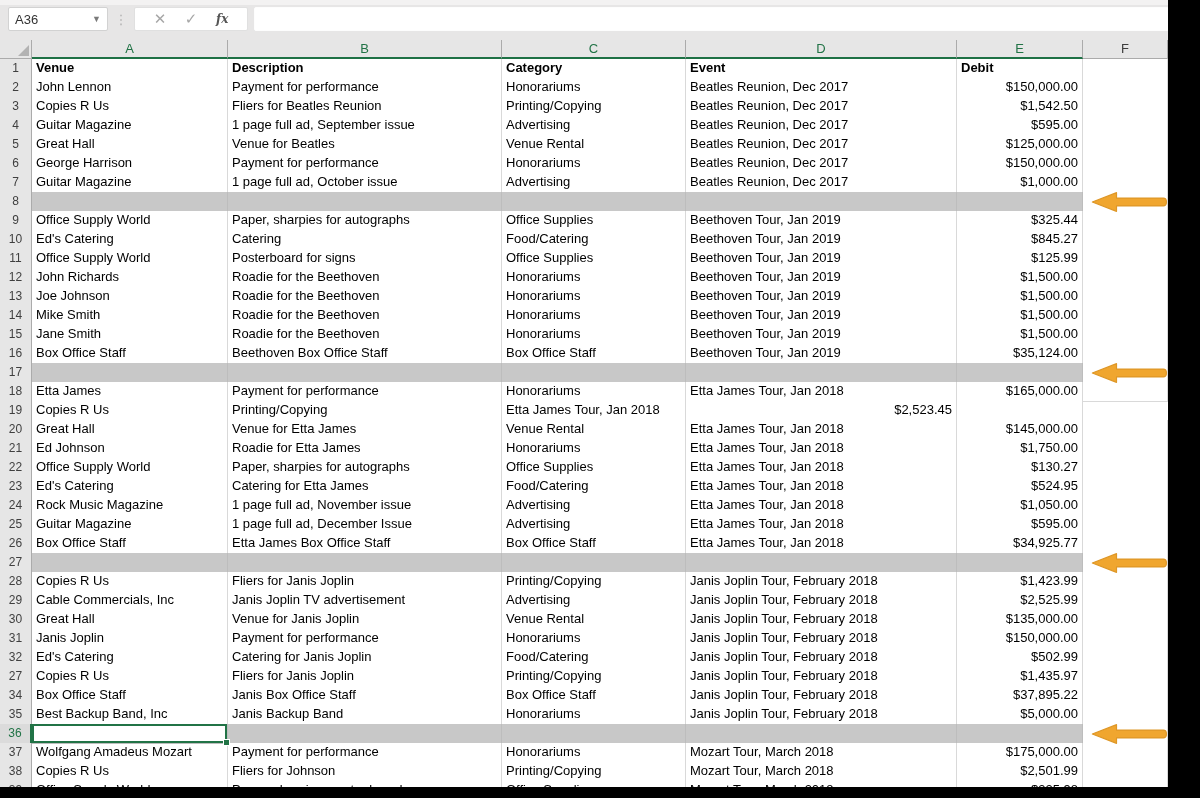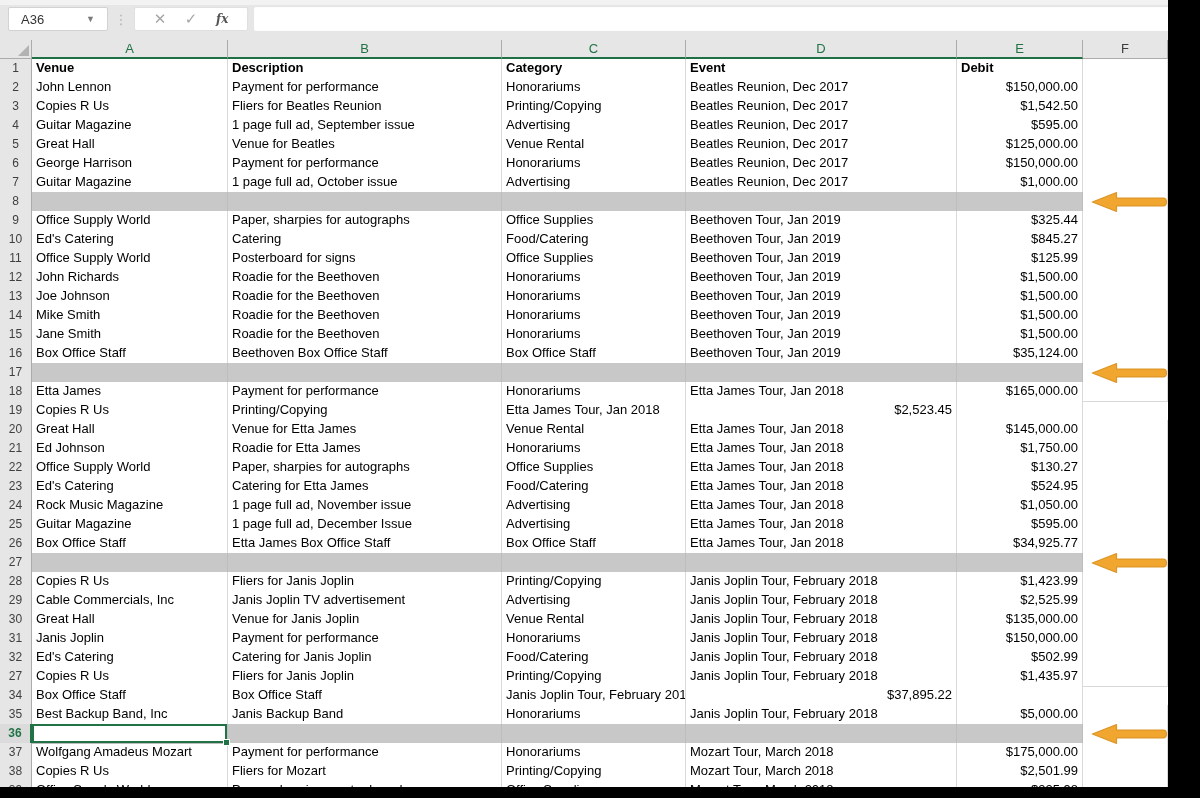--- a/index.html
+++ b/index.html
@@ -4,21 +4,21 @@
 <style>
   * { margin:0; padding:0; box-sizing:border-box; }
   html,body { width:1200px; height:798px; background:#000; font-family:"Liberation Sans", sans-serif; }
   #app { position:absolute; top:0; left:0; width:1168px; height:787px; background:#fff; overflow:hidden; }
 
   
   .chrome { position:relative; width:100%; height:40px; background:#E7E6E6; }
   .chrome::before { content:""; position:absolute; top:0; left:0; right:0; height:5px; background:#F3F2F2; }
   .formula-row { position:absolute; top:7px; left:8px; right:0; height:24px; display:flex; align-items:center; }
   .name-box { width:100px; height:24px; background:#fff; border:1px solid #D2D2D2; border-radius:2px;
-              display:flex; align-items:center; padding:0 12px; font-size:13px; color:#333; }
+              display:flex; align-items:center; padding:0 6px; font-size:13px; color:#333; }
   .name-box .nb-text { flex:1; }
   .caret { font-size:9px; color:#7a7a7a; }
   .dots { width:26px; text-align:center; color:#B0B0B0; font-size:13px; letter-spacing:0; }
   .fx-group { width:114px; height:24px; background:#fff; border:1px solid #E0E0E0; border-radius:2px;
               display:flex; align-items:center; justify-content:space-evenly; }
   .btn-cancel, .btn-enter { color:#A6A6A6; font-size:15px; line-height:22px; cursor:default; }
   .btn-fx { font-family:"DejaVu Serif", serif; font-style:italic; font-weight:bold; color:#555; font-size:12px; }
   .formula-input { flex:1; height:24px; margin-left:6px; background:#fff; border:1px solid #fdfdfd; border-radius:2px 0 0 2px; font-size:13px; padding:0 6px; color:#000; }
 
   
@@ -27,21 +27,21 @@
   .corner-cell .tri { position:absolute; right:2px; bottom:2px; width:0; height:0;
                       border-left:11px solid transparent; border-bottom:11px solid #B2B2B2; }
   .col-head { font-size:13px; text-align:center; line-height:17px; color:#217346;
               border-right:1px solid #ABABAB; border-bottom:2px solid #1E7145; }
   .col-head.inactive { color:#3d3d3d; border-bottom:1px solid #ABABAB; }
 
   
   .grid-row { display:grid; grid-template-columns:32px 196px 274px 184px 271px 126px 85px; height:19px; }
   .row-num { background:#E6E6E6; border-right:1px solid #ABABAB; border-bottom:1px solid #D0D0D0;
              color:#3f3f3f; font-size:12px; text-align:center; line-height:19px; }
-  .row-num.sel { color:#217346; background:#DBDBDB; border-right:2px solid #217346; font-weight:bold; }
+  .row-num.sel { color:#217346; background:#DBDBDB; border-right:2px solid #217346; font-weight:normal; }
   .cell { background:#fff; border-right:1px solid #D9D9D9; border-bottom:1px solid #D9D9D9;
           font-size:13px; line-height:18px; padding:0 4px; white-space:nowrap; overflow:hidden; color:#000; }
   .cell.num { text-align:right; }
   .grid-row.header-row .cell { font-weight:bold; }
   .grid-row.blank .cell.fill { background:#C8C8C8; border-right-color:#BDBDBD; border-bottom-color:#BDBDBD; }
   .cell.selected { position:relative; background:#fff !important; box-shadow: inset 0 0 0 2px #217346; z-index:3; overflow:visible; }
   .cell.selected::after { content:""; position:absolute; right:-3px; bottom:-3px; width:5px; height:5px;
                           background:#217346; border:1px solid #fff; z-index:4; }
 
   
@@ -375,20 +375,21 @@
         <div class="cell">Copies R Us</div>
         <div class="cell">Fliers for Janis Joplin</div>
         <div class="cell">Printing/Copying</div>
         <div class="cell">Janis Joplin Tour, February 2018</div>
         <div class="cell num">$1,435.97</div>
         <div class="cell"></div>
       </div>
       <div class="grid-row">
         <div class="row-num">34</div>
         <div class="cell">Box Office Staff</div>
+        <div class="cell">Janis Box Office Staff</div>
         <div class="cell">Box Office Staff</div>
         <div class="cell">Janis Joplin Tour, February 2018</div>
         <div class="cell num">$37,895.22</div>
         <div class="cell"></div>
       </div>
       <div class="grid-row">
         <div class="row-num">35</div>
         <div class="cell">Best Backup Band, Inc</div>
         <div class="cell">Janis Backup Band</div>
         <div class="cell">Honorariums</div>
@@ -410,21 +411,21 @@
         <div class="cell">Wolfgang Amadeus Mozart</div>
         <div class="cell">Payment for performance</div>
         <div class="cell">Honorariums</div>
         <div class="cell">Mozart Tour, March 2018</div>
         <div class="cell num">$175,000.00</div>
         <div class="cell"></div>
       </div>
       <div class="grid-row">
         <div class="row-num">38</div>
         <div class="cell">Copies R Us</div>
-        <div class="cell">Fliers for Mozart</div>
+        <div class="cell">Fliers for Johnson</div>
         <div class="cell">Printing/Copying</div>
         <div class="cell">Mozart Tour, March 2018</div>
         <div class="cell num">$2,501.99</div>
         <div class="cell"></div>
       </div>
       <div class="grid-row">
         <div class="row-num">39</div>
         <div class="cell">Office Supply World</div>
         <div class="cell">Paper, sharpies, poster board</div>
         <div class="cell">Office Supplies</div>

